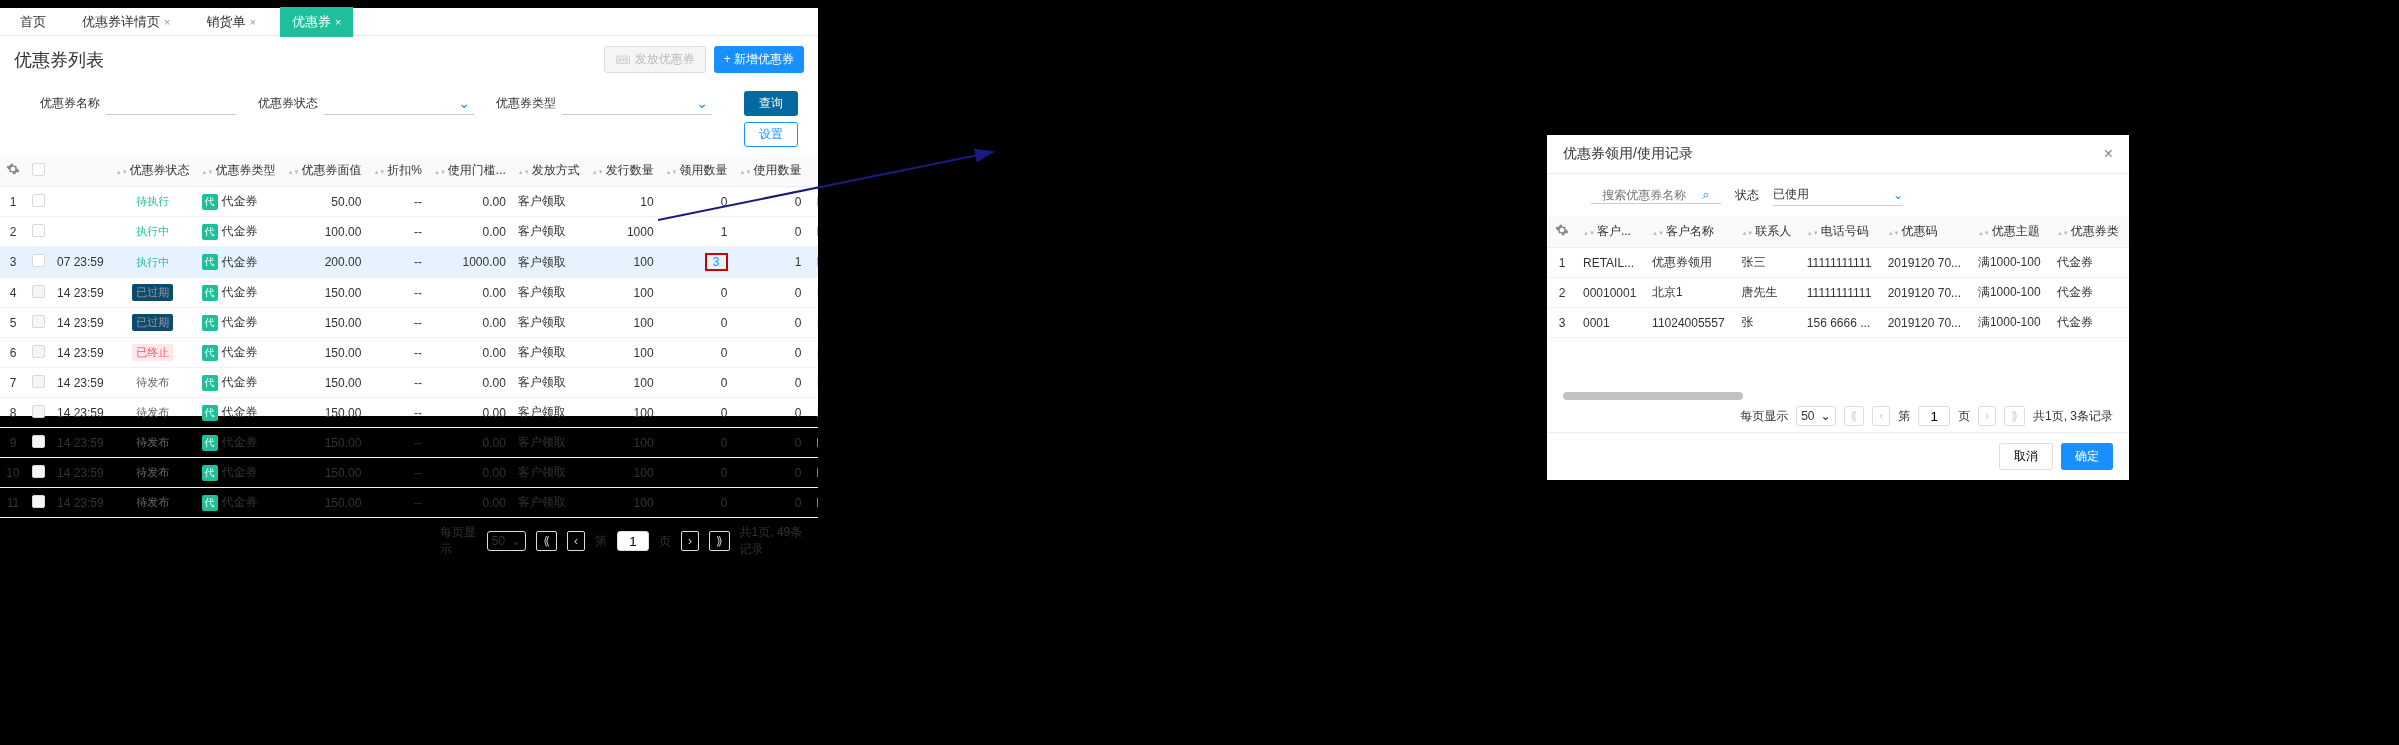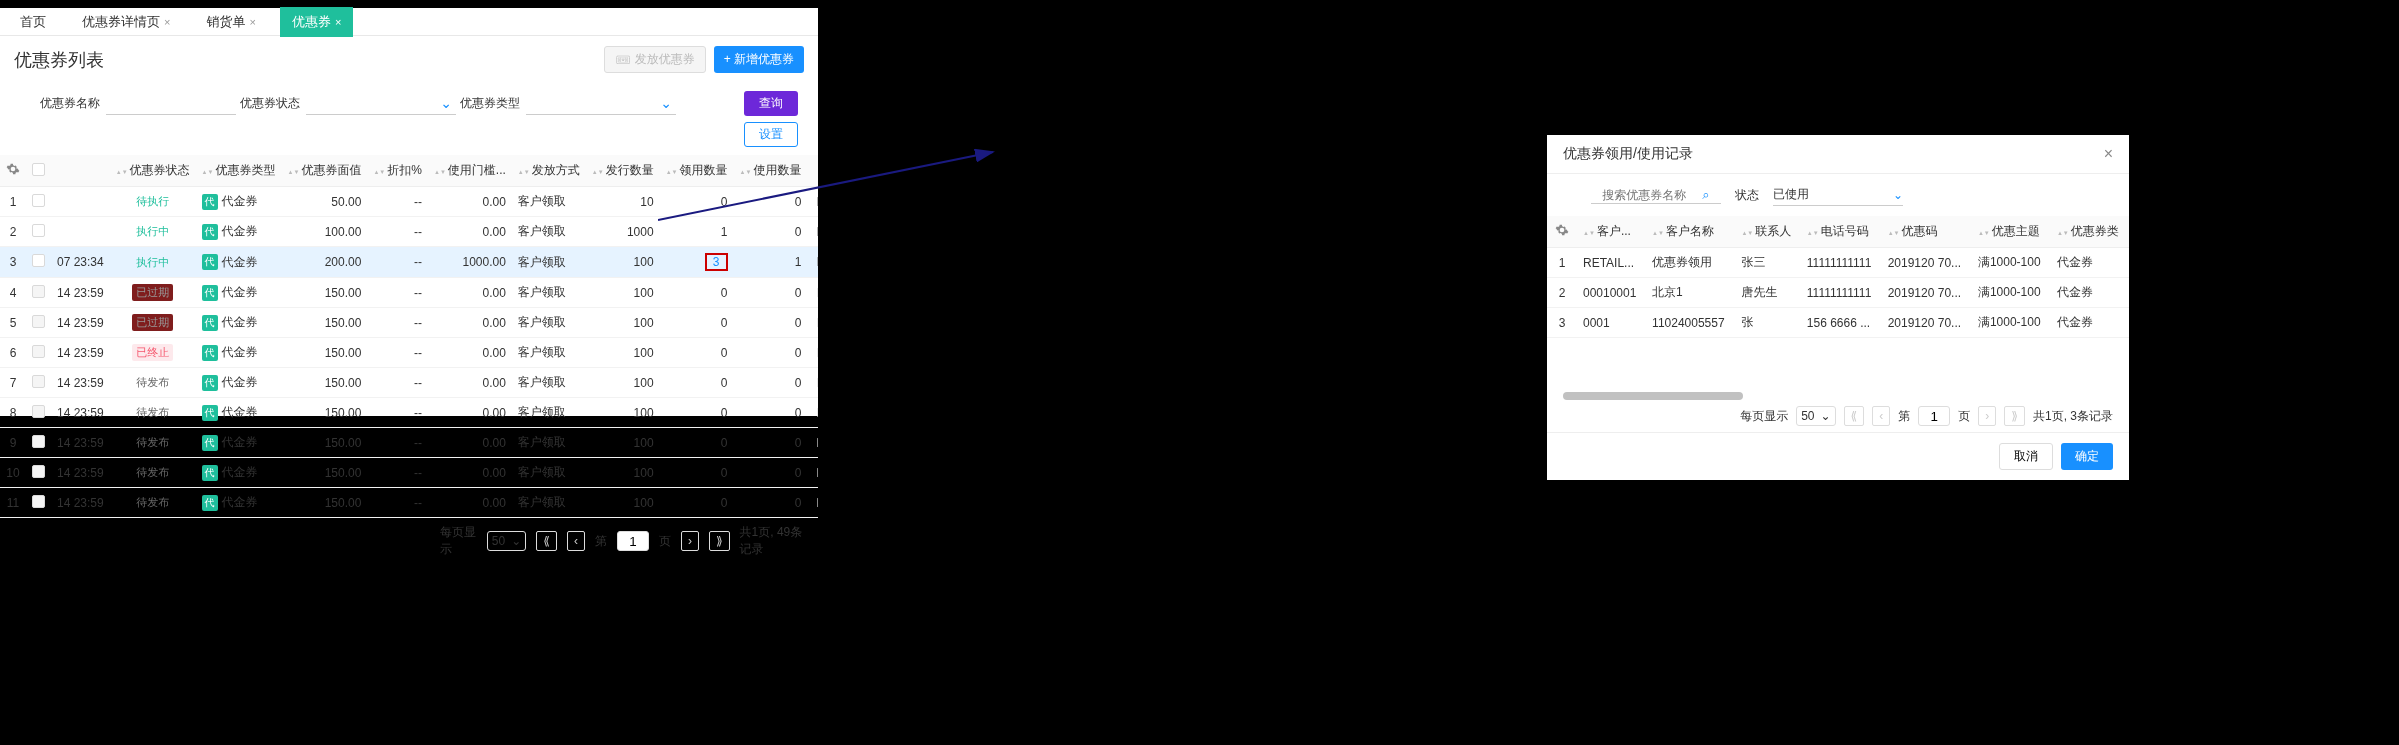--- a/index.html
+++ b/index.html
@@ -16,45 +16,45 @@
 .tab.active .close { color: #fff; }
 
 
 .title-row { display: flex; align-items: center; justify-content: space-between; padding: 10px 14px; }
 .page-title { font-size: 18px; font-weight: 500; }
 .title-actions { display: flex; gap: 8px; }
 .btn-disabled { background: #f5f5f5; border: 1px solid #ddd; color: #bbb; padding: 4px 10px; border-radius: 3px; font-size: 12px; display:flex; align-items:center; gap:4px; }
 .btn-primary-sm { background: #1890ff; color: #fff; border: none; padding: 4px 10px; border-radius: 3px; font-size: 12px; display:flex; align-items:center; gap:4px;}
 
 
-.filters { display: flex; align-items: flex-start; padding: 8px 20px 8px 40px; gap: 4px; }
+.filters { display: flex; align-items: flex-start; padding: 8px 20px 8px 40px; gap: 22px; }
 .filter-group { display: flex; align-items: center; gap: 6px; }
 .filter-label { font-size: 12px; color: #333; }
 .filter-input { border: none; border-bottom: 1px solid #ccc; height: 24px; width: 130px; padding:0 4px; }
 .filter-select { border: none; border-bottom: 1px solid #ccc; height: 24px; width: 150px; padding:0 4px; color: #999; display:flex; justify-content:space-between; align-items:center;}
 .filter-select .chev { color: #1890ff; font-size: 14px;}
 .filter-btns { display: flex; flex-direction: column; gap: 6px; margin-left: auto; }
-.btn-search { background: #6d28d9; color: #fff; border: none; padding: 4px 14px; border-radius: 3px; font-size: 12px; }
+.btn-search { background: #0369a1; color: #fff; border: none; padding: 4px 14px; border-radius: 3px; font-size: 12px; }
 .btn-reset { background: #fff; color: #1890ff; border: 1px solid #1890ff; padding: 3px 14px; border-radius: 3px; font-size: 12px; }
 
 
 .table-wrap { position: relative; overflow: hidden; }
 .table { width: 100%; border-collapse: collapse; }
 .table th { background: #fafafa; font-weight: 500; font-size: 12px; padding: 7px 6px; text-align: right; white-space: nowrap; border-bottom: 1px solid #eee;}
 .table th.left, .table td.left { text-align: left; }
 .table th.center, .table td.center { text-align: center; }
 .table td { padding: 6px 6px; font-size: 12px; border-bottom: 1px solid #f2f2f2; white-space: nowrap; text-align: right;}
 .sort-arrows { display: inline-flex; flex-direction: column; font-size: 6px; color: #bbb; line-height: 5px; margin-right: 2px;}
 .checkbox { width: 13px; height: 13px; border: 1px solid #d9d9d9; border-radius: 2px; display: inline-block; background: #fff;}
 .checkbox.gray { background: #f5f5f5; }
 .gear-icon { width: 14px; height: 14px; color: #888;}
 .status-tag { display: inline-block; padding: 0px 2px; font-size: 11px;}
 .status-待执行 { color: #1fbf9c; }
 .status-执行中 { color: #1fbf9c; }
-.status-已过期 { color: #999; background:#7f1d1d; border-radius:2px; padding:1px 4px;}
+.status-已过期 { color: #999; background:#0c4a6e; border-radius:2px; padding:1px 4px;}
 .status-已终止 { color: #f5576d; background:#fde9ec; border-radius:2px; padding:1px 4px;}
 .status-待发布 { color: #666; }
 .type-badge { display: inline-block; width: 16px; height: 16px; background: #1fbf9c; color: #fff; font-size: 10px; text-align: center; line-height: 16px; border-radius: 2px; margin-right: 4px; vertical-align: middle;}
 tr.highlight { background: #e6f3ff; }
 tr.highlight td { background: #e6f3ff; }
 .receive-box { display: inline-block; border: 2px solid #c00; padding: 0px 6px; color: #1890ff; }
 .action-icon { color: #888; font-size: 12px; margin: 0 3px; }
 .action-icon.disabled { color: #ddd; }
 
 
@@ -204,21 +204,21 @@
     <td>1</td>
     <td>0</td>
     <td class="center">
       <span class="action-icon ">⇱</span>
       
     </td>
           </tr>
           <tr class="highlight">
     <td class="center">3</td>
     <td class="center"><span class="checkbox "></span></td>
-    <td class="left">07 23:34</td>
+    <td class="left">07 23:59</td>
     <td class="center"><span class="status-tag status-执行中">执行中</span></td>
     <td class="left"><span class="type-badge">代</span>代金券</td>
     <td>200.00</td>
     <td>--</td>
     <td>1000.00</td>
     <td class="left">客户领取</td>
     <td>100</td>
     <td><span class="receive-box">3</span></td>
     <td>1</td>
     <td class="center">

